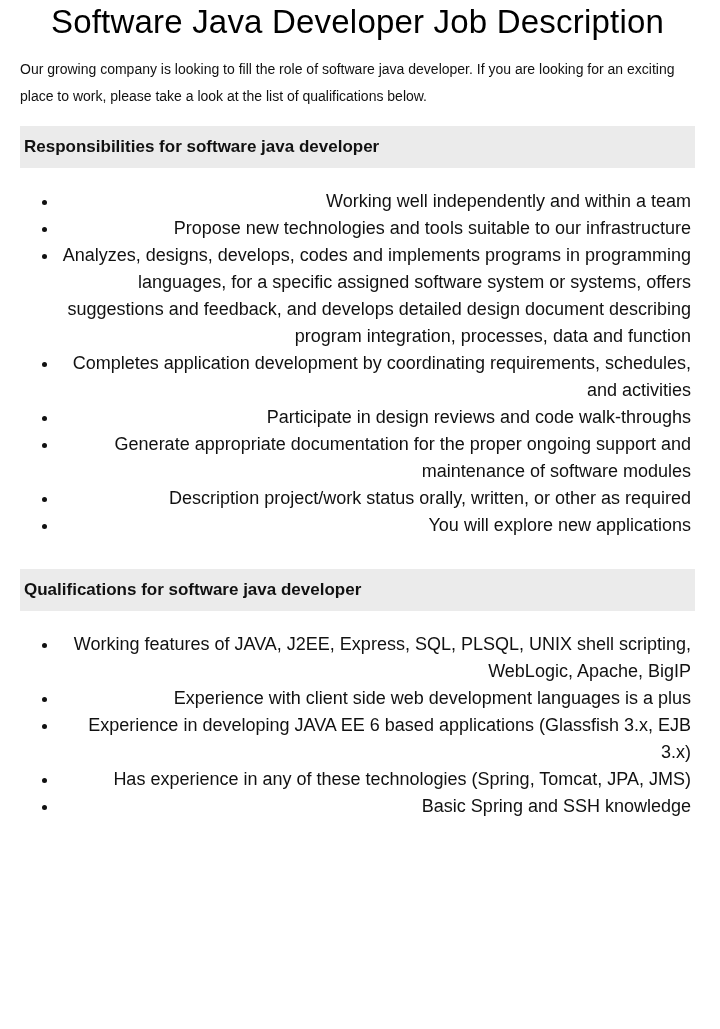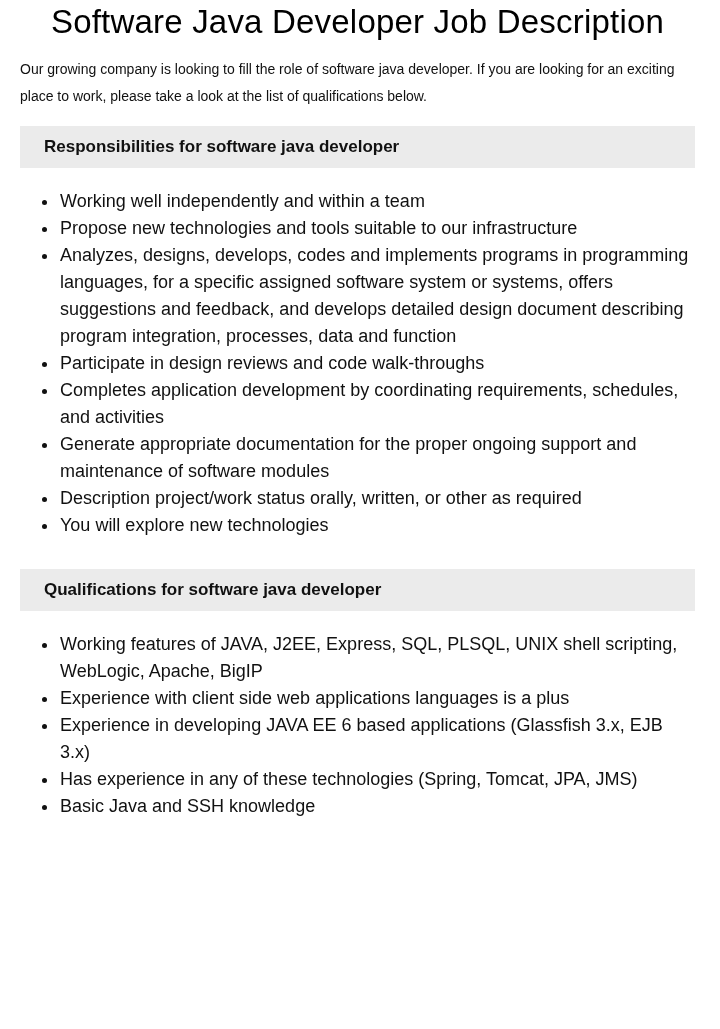--- a/index.html
+++ b/index.html
@@ -32,29 +32,30 @@
       line-height: 27px;
       margin: 14px 0 0 0;
       color: #111;
     }
     .section-header {
       background: #ebebeb;
       margin-top: 16px;
       height: 42px;
       display: flex;
       align-items: center;
-      padding-left: 24px;
+      padding-left: 4px;
       font-size: 17px;
       font-weight: bold;
       color: #111;
     }
     .list {
       margin: 20px 0 0 0;
       padding-left: 40px;
       list-style: none;
+      text-align: right;
     }
     .list li {
       position: relative;
       font-size: 18px;
       line-height: 27px;
       color: #111;
       padding-right: 4px;
     }
     .list li::before {
       content: "";
@@ -75,28 +76,28 @@
 
 <div class="page">
   <h1 class="title">Software Java Developer Job Description</h1>
   <p class="intro">Our growing company is looking to fill the role of software java developer. If you are looking for an exciting place to work, please take a look at the list of qualifications below.</p>
 
   <div class="section-header">Responsibilities for software java developer</div>
   <ul class="list">
     <li>Working well independently and within a team</li>
     <li>Propose new technologies and tools suitable to our infrastructure</li>
     <li>Analyzes, designs, develops, codes and implements programs in programming languages, for a specific assigned software system or systems, offers suggestions and feedback, and develops detailed design document describing program integration, processes, data and function</li>
+    <li>Completes application development by coordinating requirements, schedules, and activities</li>
     <li>Participate in design reviews and code walk-throughs</li>
-    <li>Completes application development by coordinating requirements, schedules, and activities</li>
     <li>Generate appropriate documentation for the proper ongoing support and maintenance of software modules</li>
     <li>Description project/work status orally, written, or other as required</li>
-    <li>You will explore new technologies</li>
+    <li>You will explore new applications</li>
   </ul>
 
   <div class="section-header qual">Qualifications for software java developer</div>
   <ul class="list">
     <li>Working features of JAVA, J2EE, Express, SQL, PLSQL, UNIX shell scripting, WebLogic, Apache, BigIP</li>
-    <li>Experience with client side web applications languages is a plus</li>
+    <li>Experience with client side web development languages is a plus</li>
     <li>Experience in developing JAVA EE 6 based applications (Glassfish 3.x, EJB 3.x)</li>
     <li>Has experience in any of these technologies (Spring, Tomcat, JPA, JMS)</li>
-    <li>Basic Java and SSH knowledge</li>
+    <li>Basic Spring and SSH knowledge</li>
   </ul>
 </div>
 
 </body></html>

